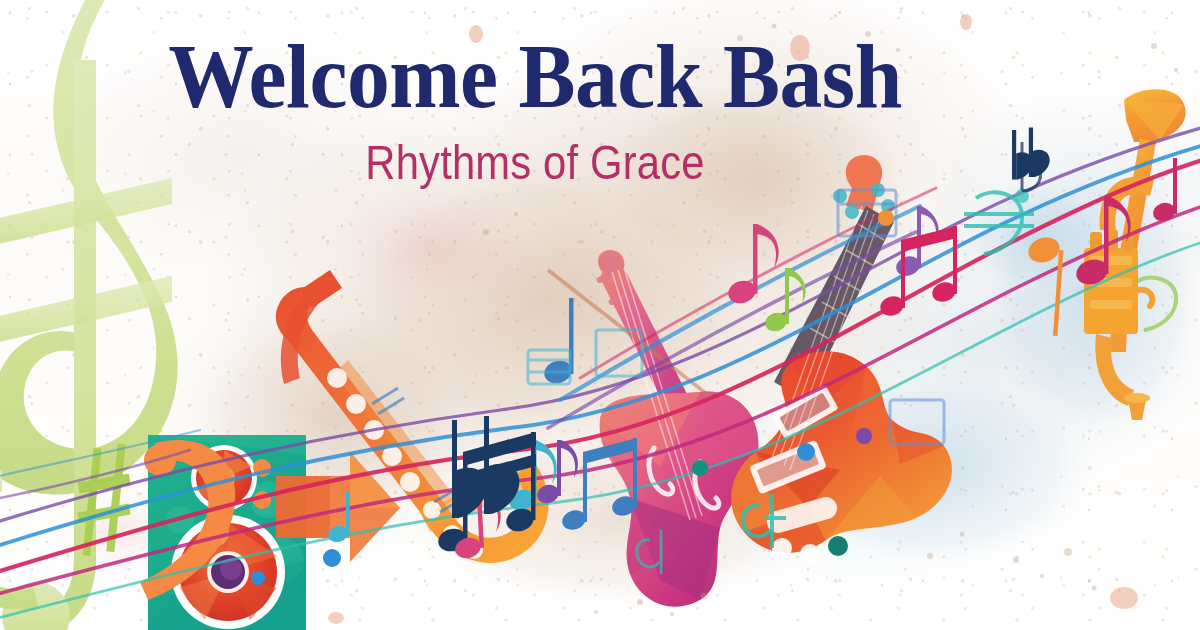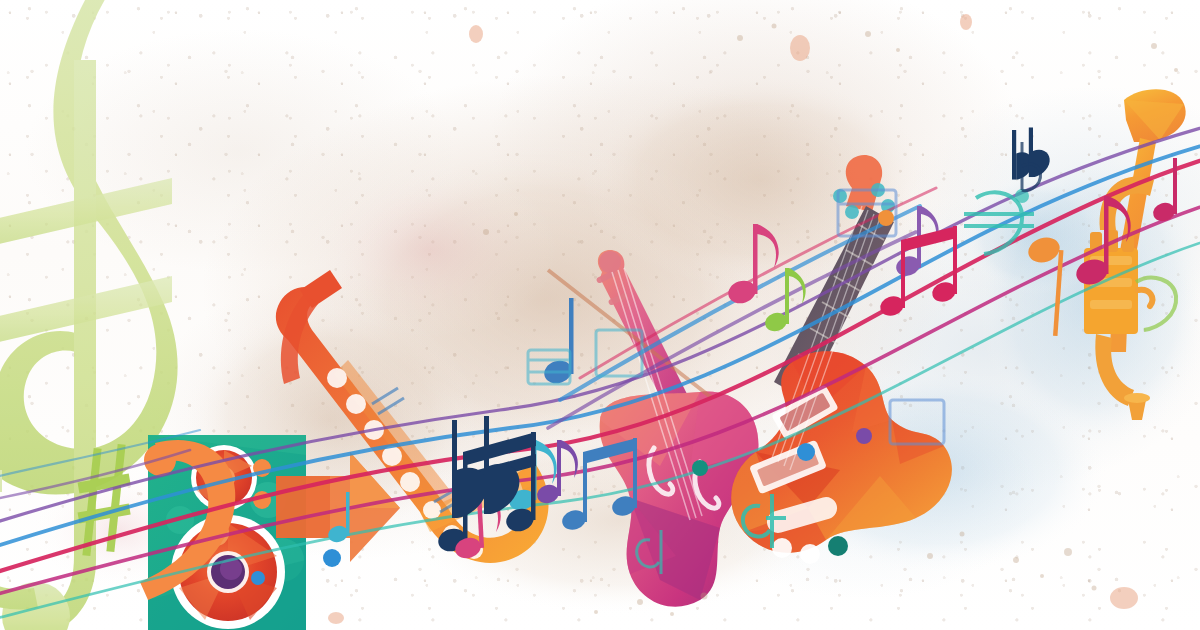--- a/index.html
+++ b/index.html
@@ -138,20 +138,24 @@
     </g>
 
     <g fill="#a9cf52" opacity=".95">
       <rect x="88" y="448" width="8" height="108" transform="rotate(6 92 502)"></rect>
       <rect x="112" y="444" width="8" height="108" transform="rotate(6 116 498)"></rect>
       <rect x="78" y="478" width="52" height="11" transform="rotate(-10 104 483)"></rect>
       <rect x="78" y="508" width="52" height="11" transform="rotate(-10 104 513)"></rect>
     </g>
   </svg>
 
+  <div id="headline-block">
+    <h1 id="event-title">Welcome Back Bash</h1>
+    <p id="event-subtitle">Rhythms of Grace</p>
+  </div>
 
   <svg id="artwork" width="1200" height="630" viewBox="0 0 1200 630" xmlns="http://www.w3.org/2000/svg">
     <defs>
       <linearGradient id="saxGrad" x1="0" y1="0" x2="1" y2="1">
         <stop offset="0%" stop-color="#e8502f"></stop>
         <stop offset="45%" stop-color="#f07a3a"></stop>
         <stop offset="100%" stop-color="#f9ab35"></stop>
       </linearGradient>
       <linearGradient id="guitarGrad" x1="0.1" y1="0" x2="0.9" y2="1">
         <stop offset="0%" stop-color="#e8452e"></stop>

